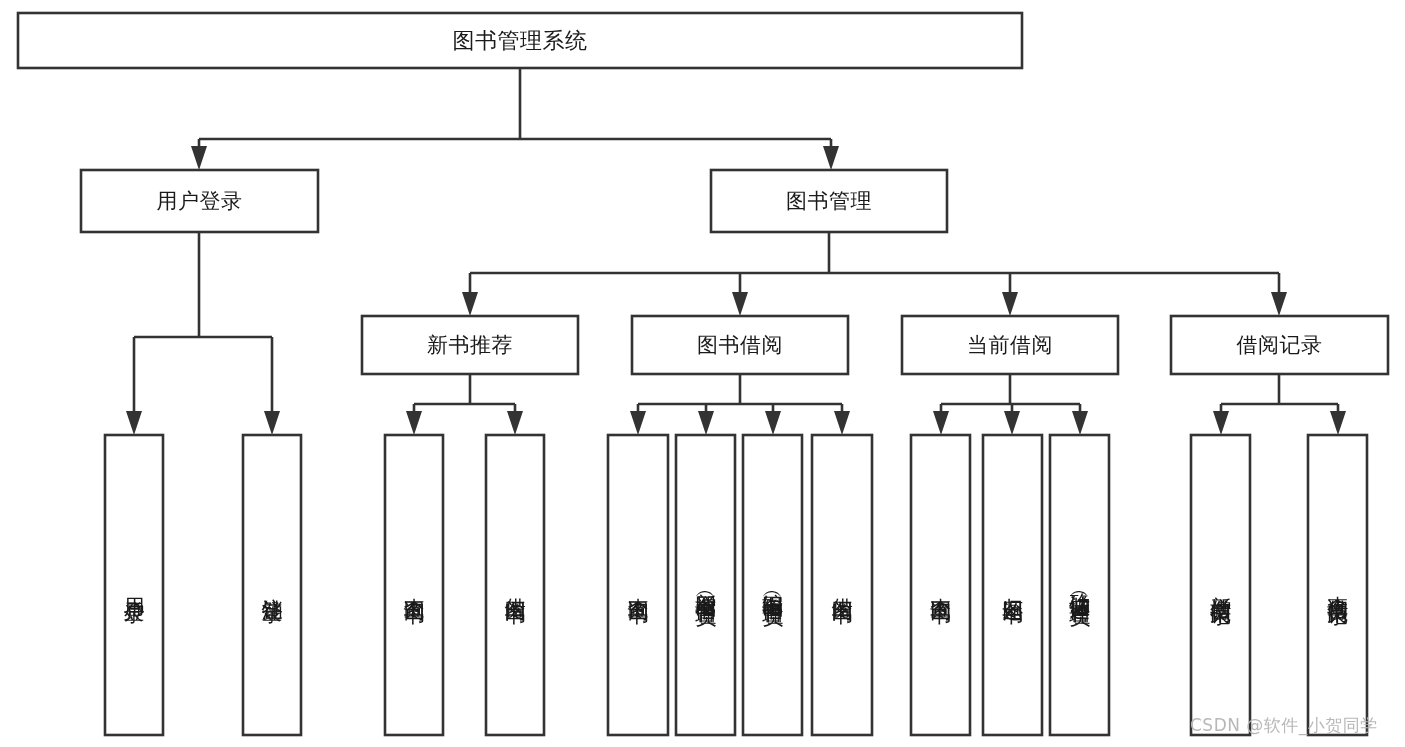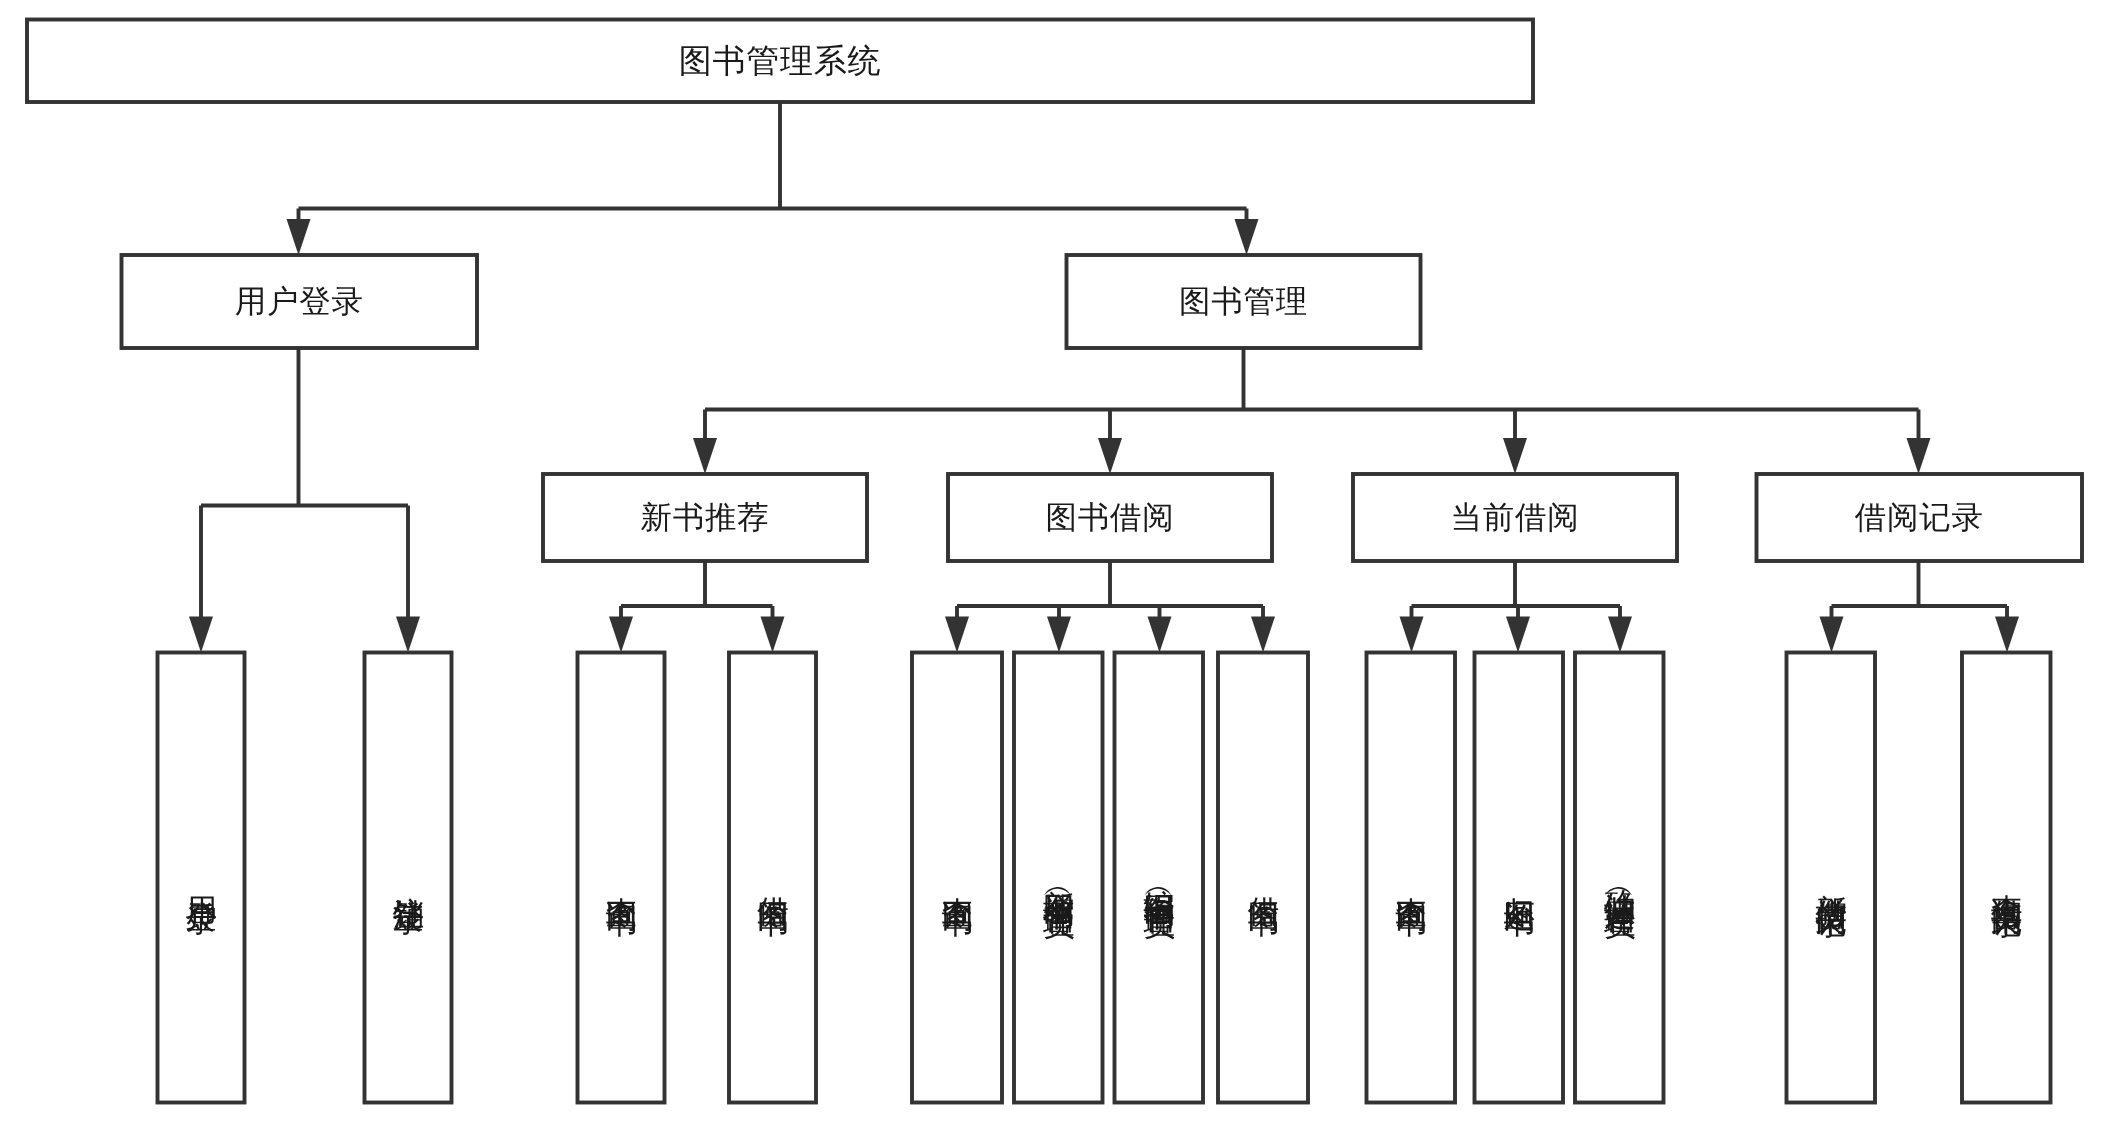--- a/index.html
+++ b/index.html
@@ -215,14 +215,15 @@
   <div class="leaf-label" style="left:608px;  top:435px; width:60px; height:300px;">查询图书</div>
   <div class="leaf-label" style="left:676px;  top:435px; width:59px; height:300px;">新增图书（管理员）</div>
   <div class="leaf-label" style="left:743px;  top:435px; width:59px; height:300px;">编辑图书（管理员）</div>
   <div class="leaf-label" style="left:812px;  top:435px; width:60px; height:300px;">借阅图书</div>
   <div class="leaf-label" style="left:911px;  top:435px; width:59px; height:300px;">查询图书</div>
   <div class="leaf-label" style="left:983px;  top:435px; width:59px; height:300px;">归还图书</div>
   <div class="leaf-label" style="left:1050px; top:435px; width:59px; height:300px;">确认归还（管理员）</div>
   <div class="leaf-label" style="left:1191px; top:435px; width:59px; height:300px;">新增借阅记录</div>
   <div class="leaf-label" style="left:1308px; top:435px; width:59px; height:300px;">查询借阅记录</div>
 
+  <div class="watermark">CSDN @软件_小贺同学</div>
 
 </div>
 
 </body></html>

